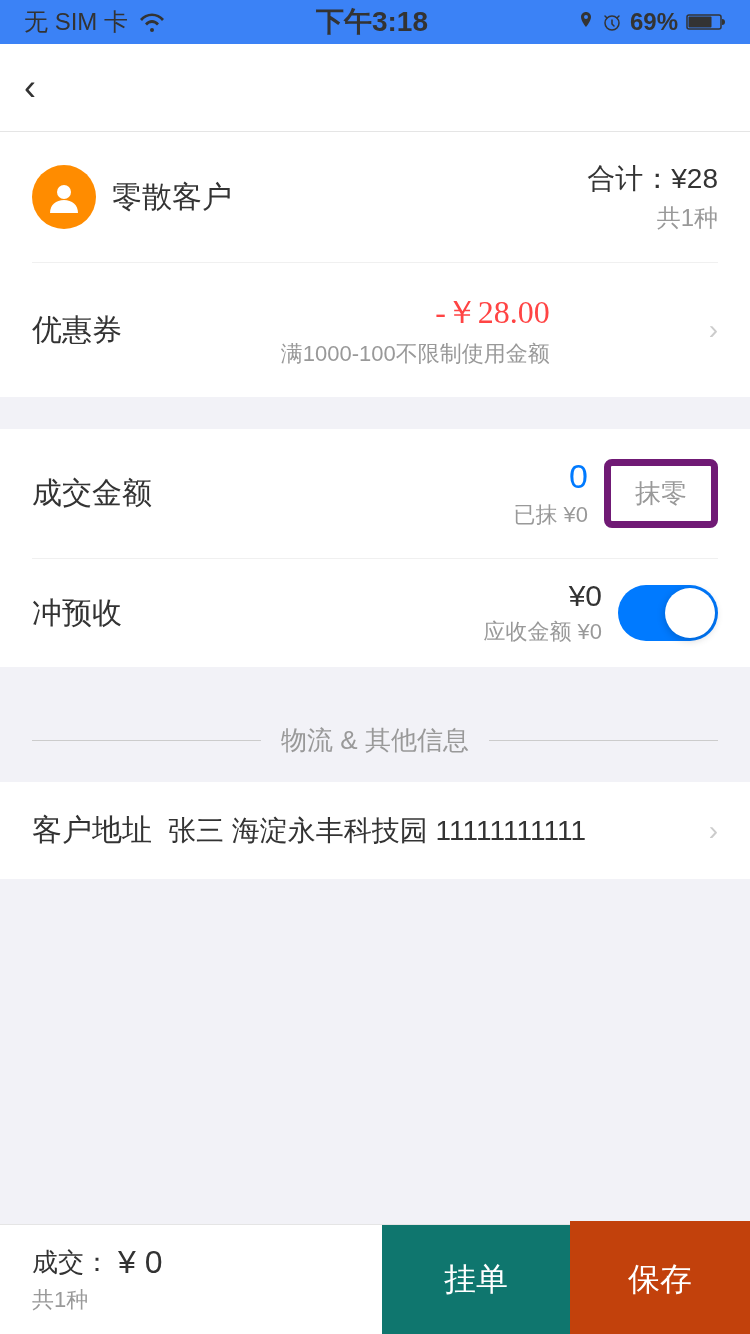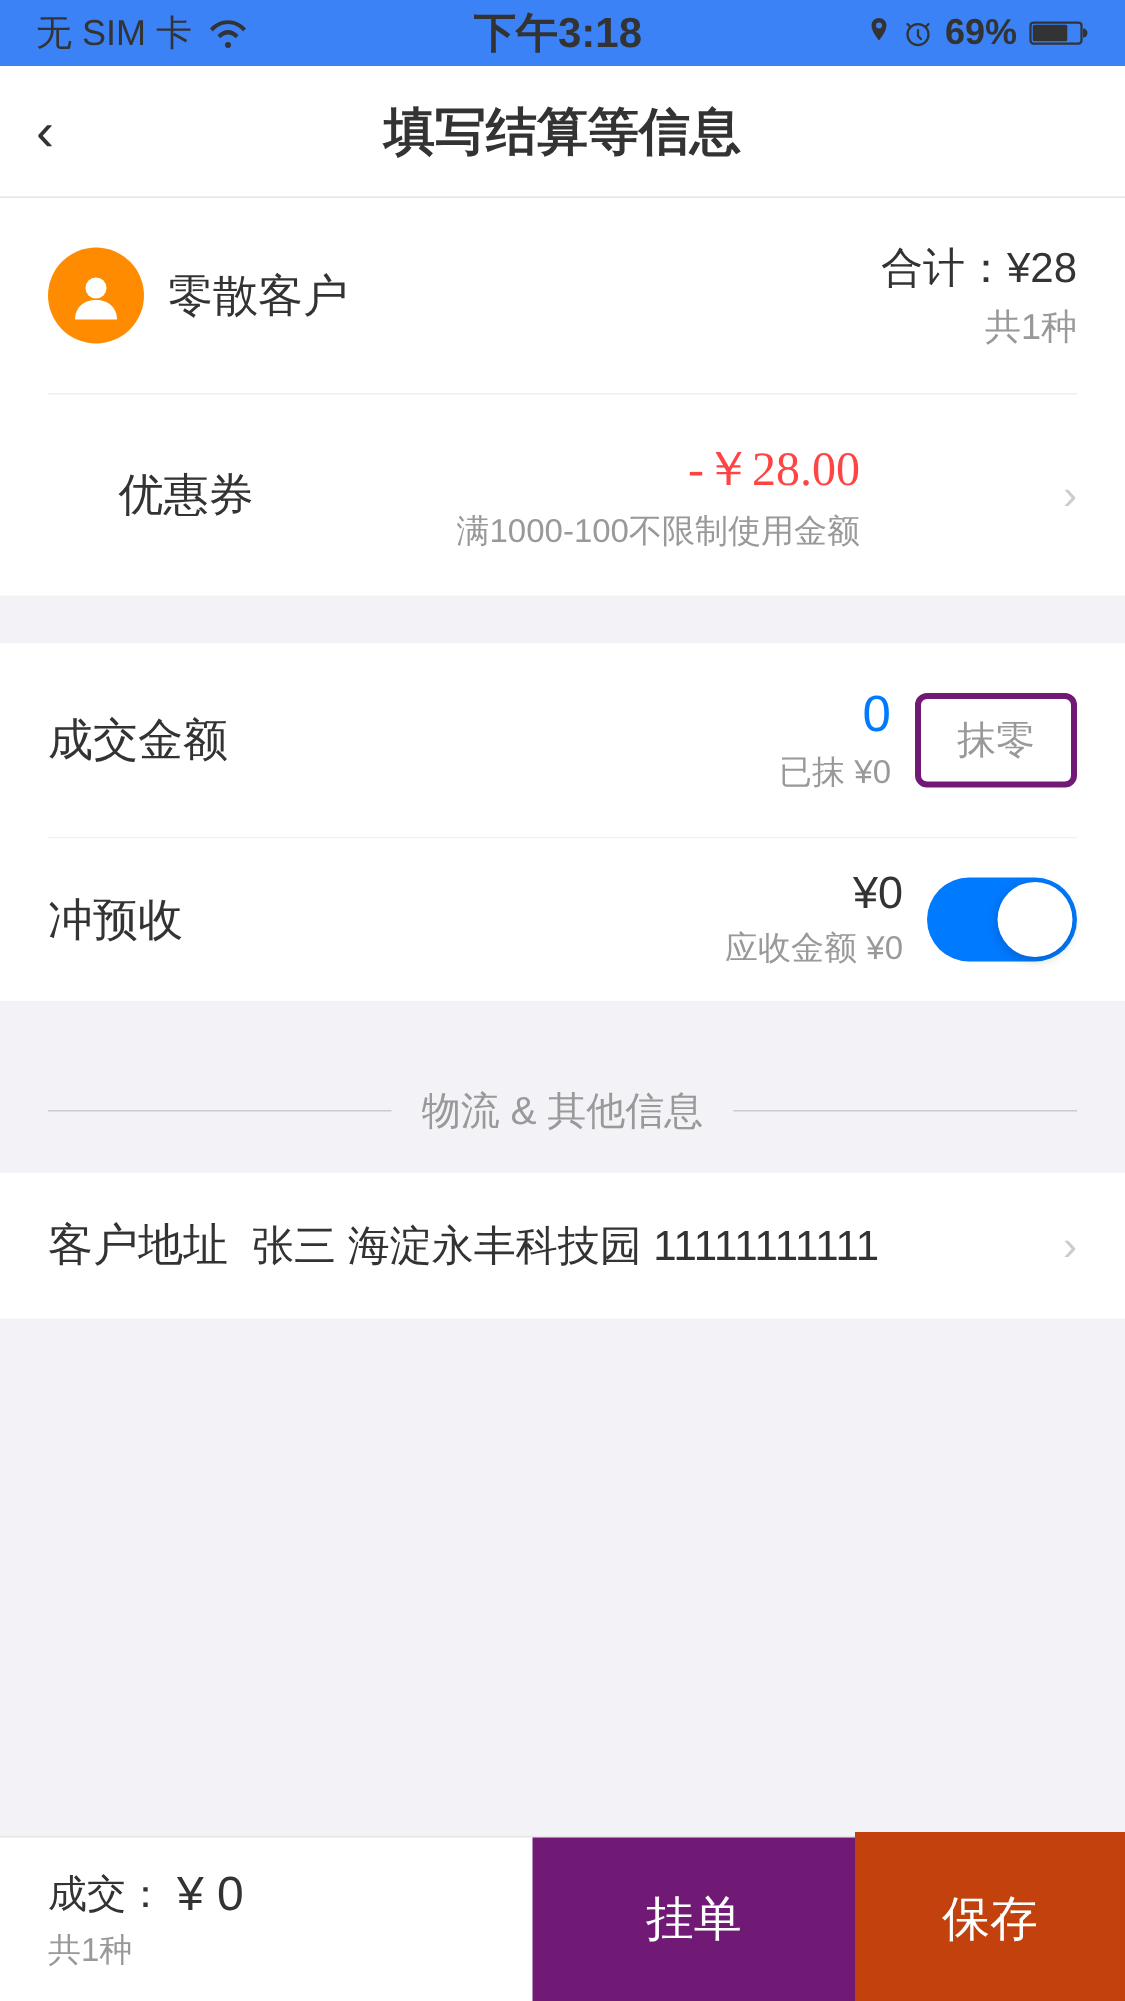--- a/index.html
+++ b/index.html
@@ -93,21 +93,20 @@
       background: #f0f0f0;
       margin: 0 32px;
     }
 
     
     .coupon-row {
       display: flex;
       align-items: center;
       justify-content: space-between;
       padding: 28px 32px;
-      margin-left: 47px;
     }
     .coupon-label { font-size: 30px; color: #333; }
     .coupon-amount { font-size: 32px; color: #ff4444; font-weight: 500; font-family: Liberation Serif, serif; }
     .coupon-desc { font-size: 22px; color: #999; margin-top: 4px; text-align: right; }
     .coupon-right-wrap { text-align: right; }
     .chevron-icon { color: #ccc; font-size: 28px; }
 
     
     .section-divider {
       height: 16px;
@@ -133,21 +132,21 @@
     }
     .amount-value {
       font-size: 34px;
       color: #007aff;
       font-weight: 500;
     }
     .amount-sub { font-size: 22px; color: #999; margin-top: 4px; }
 
     
     .round-btn {
-      border: 4px solid #701a75;
+      border: 7px solid #701a75;
       border-radius: 8px;
       padding: 10px 24px;
       font-size: 26px;
       color: #999;
       background: #fff;
       cursor: pointer;
     }
 
     
     .toggle {
@@ -240,23 +239,23 @@
     }
     .bottom-info {
       flex: 1;
       padding: 0 32px;
     }
     .bottom-deal-row { display: flex; align-items: center; gap: 8px; }
     .bottom-deal-label { font-size: 26px; color: #333; }
     .bottom-deal-amount { font-size: 32px; color: #333; font-weight: 500; }
     .bottom-count { font-size: 22px; color: #999; margin-top: 4px; }
     .bottom-btn-hang {
-      width: 215px;
+      width: 188px;
       height: 110px;
-      background: #701a75;
+      background: #0f766e;
       display: flex;
       align-items: center;
       justify-content: center;
       font-size: 32px;
       color: #fff;
       font-weight: 500;
       cursor: pointer;
     }
     .bottom-btn-save {
       width: 180px;
@@ -301,21 +300,20 @@
     <svg class="battery-svg" viewBox="0 0 40 20">
       <rect x="1" y="3" width="34" height="14" rx="2" stroke="#333" stroke-width="1.5" fill="none"></rect>
       <rect x="2.5" y="4.5" width="23" height="11" rx="1" fill="#333"></rect>
       <path d="M36 7v6a3 3 0 0 0 0-6z" fill="#333"></path>
     </svg>
   </div>
 </div>
 
 <div class="nav-bar">
   <div class="nav-back">‹</div>
-  <div class="nav-title">填写结算等信息</div>
 </div>
 
 <div class="content">
 
   <div class="card">
     <div class="customer-row">
       <div class="customer-left">
         <div class="avatar">
           <svg width="36" height="36" viewBox="0 0 36 36">
             <circle cx="18" cy="13" r="7" fill="white"></circle>

